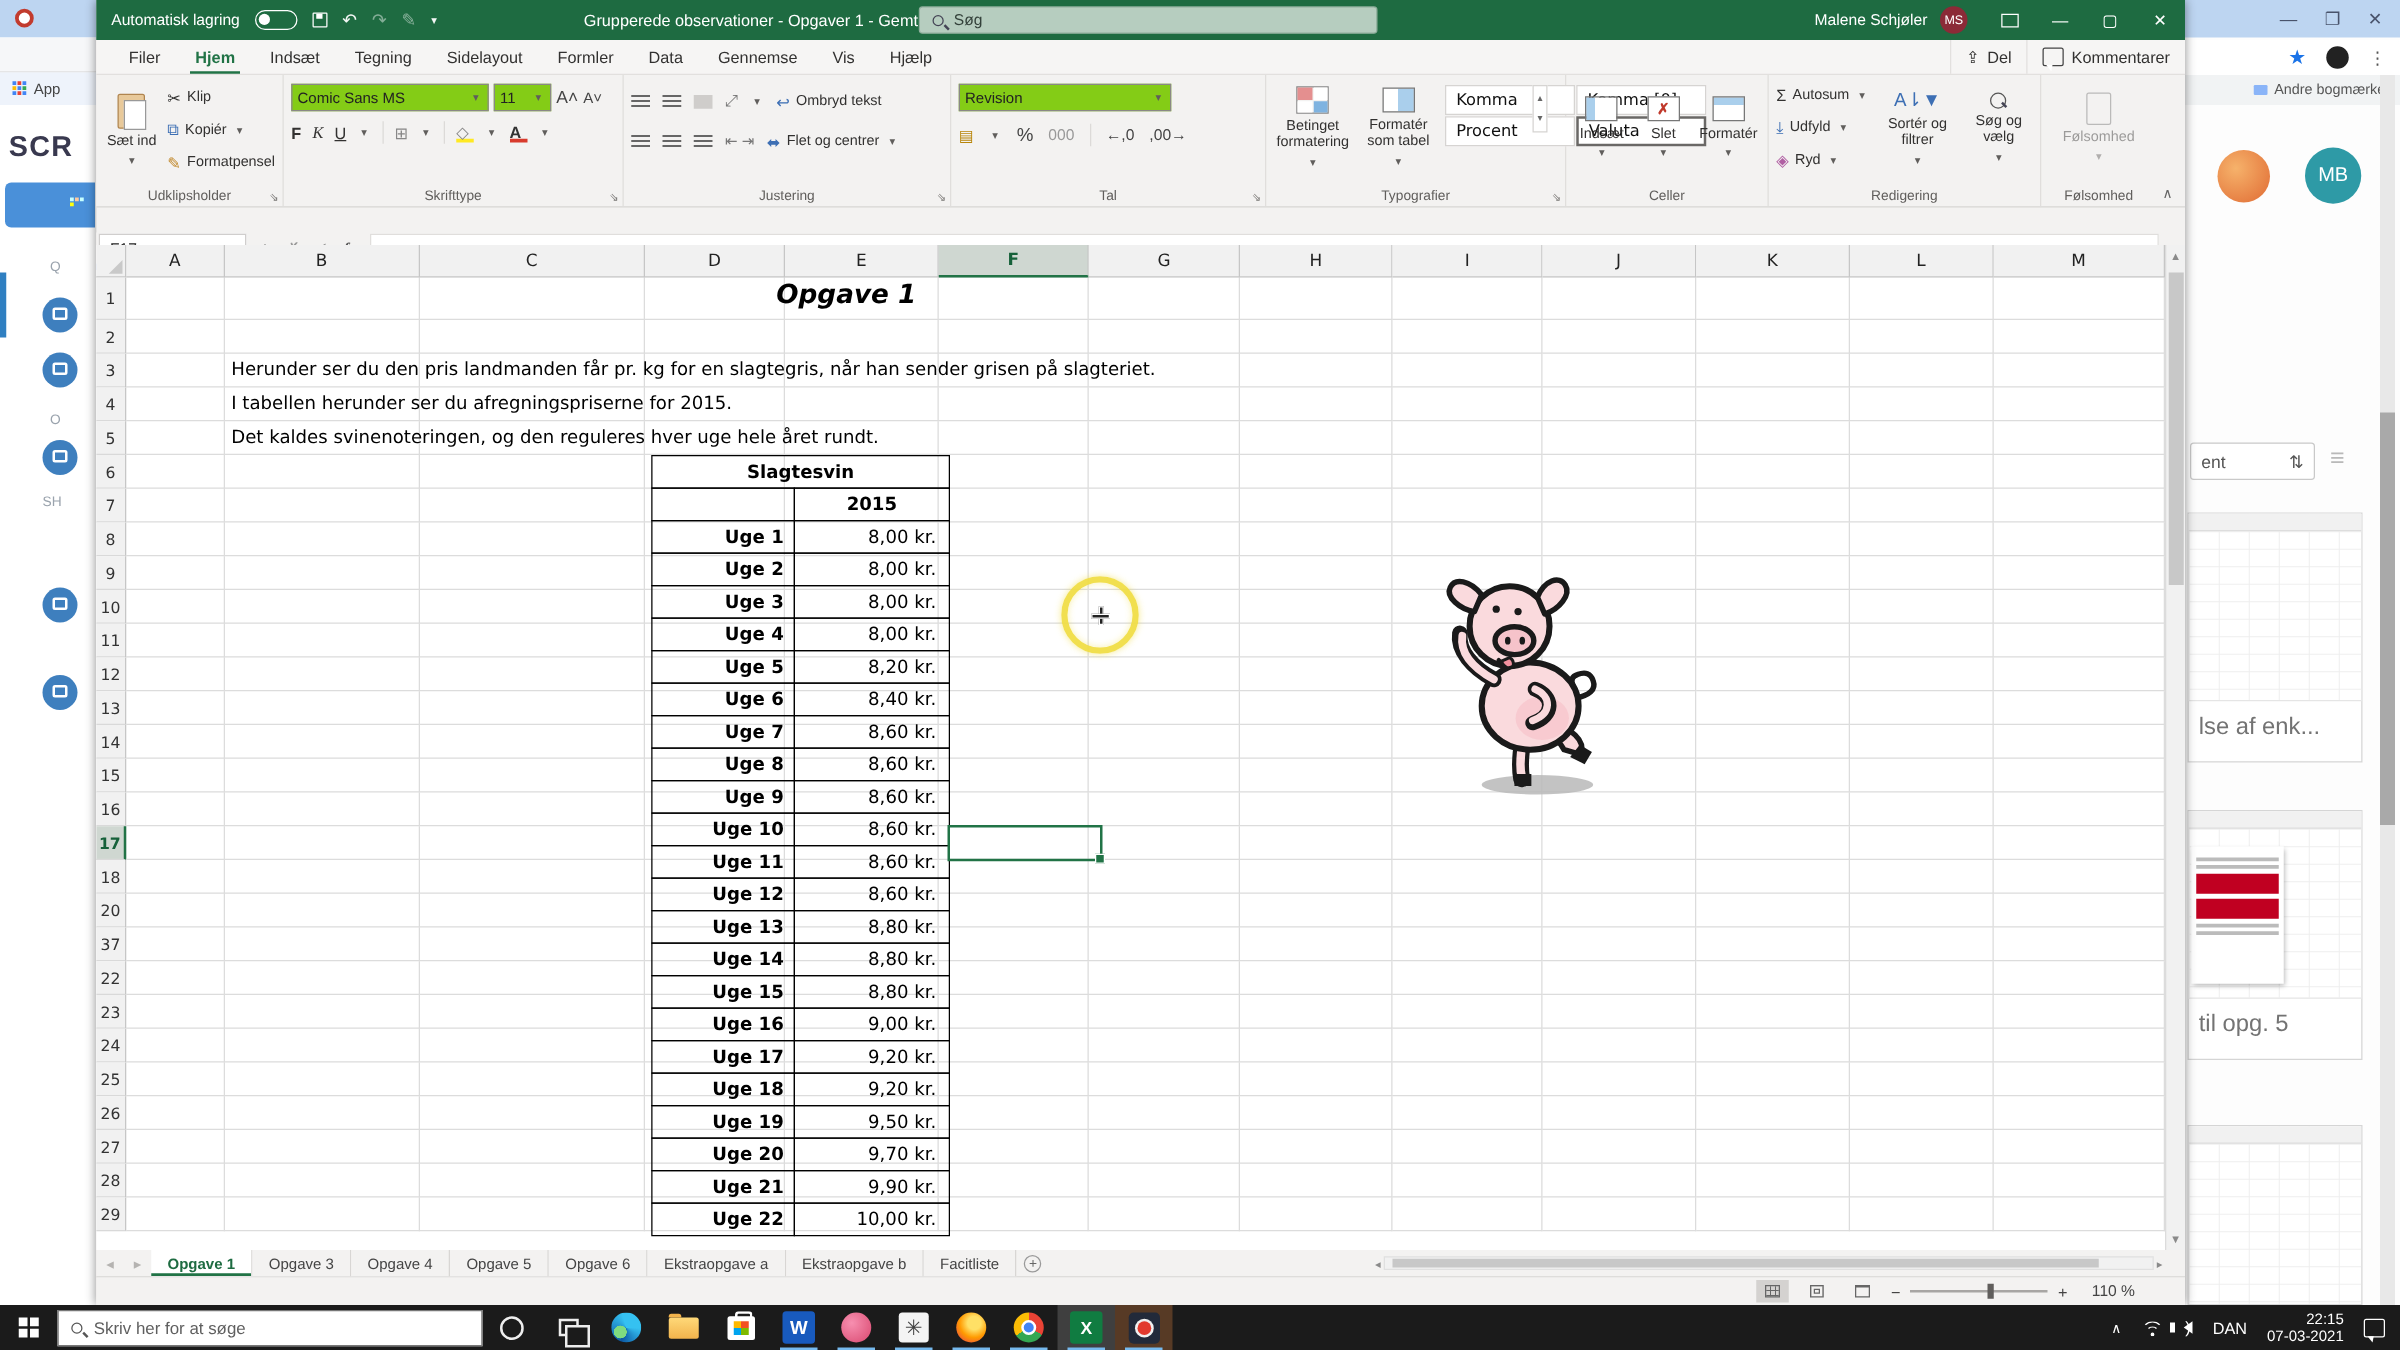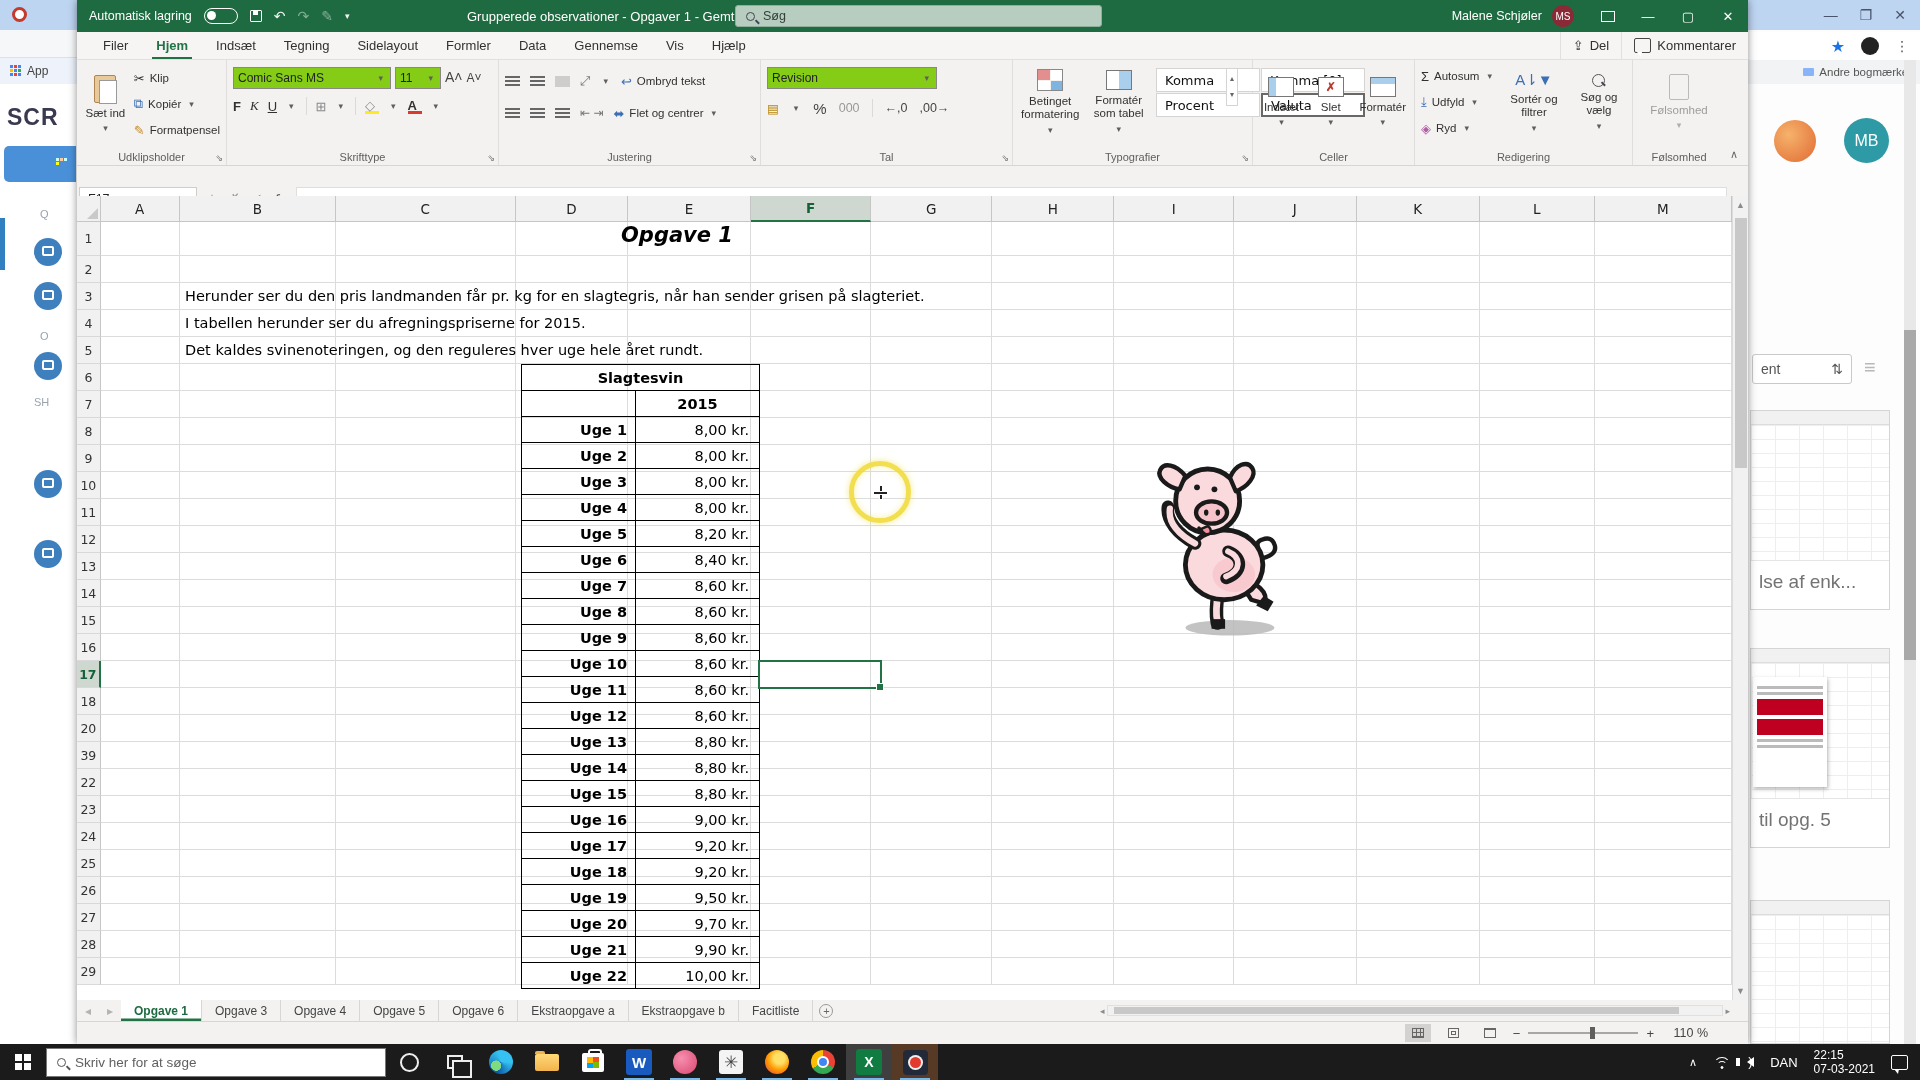--- a/index.html
+++ b/index.html
@@ -197,21 +197,21 @@
   .t-pink { width:24px; height:24px; border-radius:50%; background:radial-gradient(circle at 35% 35%, #f78fb0, #d9486f); }
   .t-geo { width:24px; height:24px; border-radius:3px; background:#f4f4f4; color:#444; font-size:17px; display:flex; align-items:center; justify-content:center; }
   .t-firefox { width:24px; height:24px; border-radius:50%; background:radial-gradient(circle at 60% 35%, #ffe066 0 25%, #ff9a00 55%, #e33157); }
   .t-chrome { width:24px; height:24px; border-radius:50%; background:conic-gradient(#ea4335 0 33%, #34a853 0 66%, #fbbc05 0); position:relative;}
   .t-chrome:after { content:""; position:absolute; left:6px; top:6px; width:12px; height:12px; border-radius:50%; background:#4285f4; border:2px solid #fff; box-sizing:border-box;}
   .t-excel { background:#107c41; font-size:14px; }
   .t-rec { width:25px; height:25px; border-radius:4px; background:#222a3a; position:relative; }
   .t-rec:after { content:""; position:absolute; left:7px; top:7px; width:11px; height:11px; border-radius:50%; background:#e23a2e; box-shadow:0 0 0 2px #f0f0f0; }
   #tray { margin-left:auto; display:flex; align-items:center; gap:16px; padding-right:12px; font-size:13px; }
   #tray .chev { font-size:11px; }
-  #clock { font-size:12px; line-height:14px; }
+  #clock { text-align:right; font-size:12px; line-height:14px; }
   .t-notif { width:17px; height:15px; border:1.5px solid #fff; border-radius:2px; position:relative; }
   .t-notif:after { content:""; position:absolute; left:2px; bottom:-5px; border-left:4px solid transparent; border-right:1px solid transparent; border-top:5px solid #fff; }
   .wifi { width:18px; height:13px; position:relative; overflow:hidden;}
   .wifi i { position:absolute; left:50%; bottom:0; transform:translateX(-50%); border:1.5px solid #fff; border-radius:50%; }
   .wifi i:nth-child(1){ width:3px; height:3px; background:#fff;}
   .wifi i:nth-child(2){ width:10px; height:10px; border-bottom-color:transparent; border-left-color:transparent; border-right-color:transparent; transform:translateX(-50%) rotate(0deg); bottom:-2px;}
   .wifi i:nth-child(3){ width:17px; height:17px; border-bottom-color:transparent; border-left-color:transparent; border-right-color:transparent; bottom:-5px;}
   .spk { width:0; height:0; border-top:5px solid transparent; border-bottom:5px solid transparent; border-right:7px solid #fff; position:relative; }
   .spk:before { content:""; position:absolute; left:-11px; top:-4px; width:4px; height:8px; background:#fff; }
   .spk:after { content:")"; position:absolute; left:1px; top:-8px; color:#fff; font-size:13px; }
@@ -912,21 +912,21 @@
           <div class="gc" style="width: 122px;"></div>
           <div class="gc" style="width: 122px;"></div>
           <div class="gc" style="width: 124px;"></div>
           <div class="gc" style="width: 121px;"></div>
           <div class="gc" style="width: 124px;"></div>
           <div class="gc" style="width: 125px;"></div>
           <div class="gc" style="width: 116px;"></div>
           <div class="gc" style="width: 139px;"></div>
         </div>
         <div class="grow" style="height: 27px;">
-          <div class="rh">39</div>
+          <div class="rh">37</div>
           <div class="gc" style="width: 80px;"></div>
           <div class="gc" style="width: 158px;"></div>
           <div class="gc" style="width: 182px;"></div>
           <div class="gc" style="width: 114px;"></div>
           <div class="gc" style="width: 124px;"></div>
           <div class="gc" style="width: 122px;"></div>
           <div class="gc" style="width: 122px;"></div>
           <div class="gc" style="width: 124px;"></div>
           <div class="gc" style="width: 121px;"></div>
           <div class="gc" style="width: 124px;"></div>

